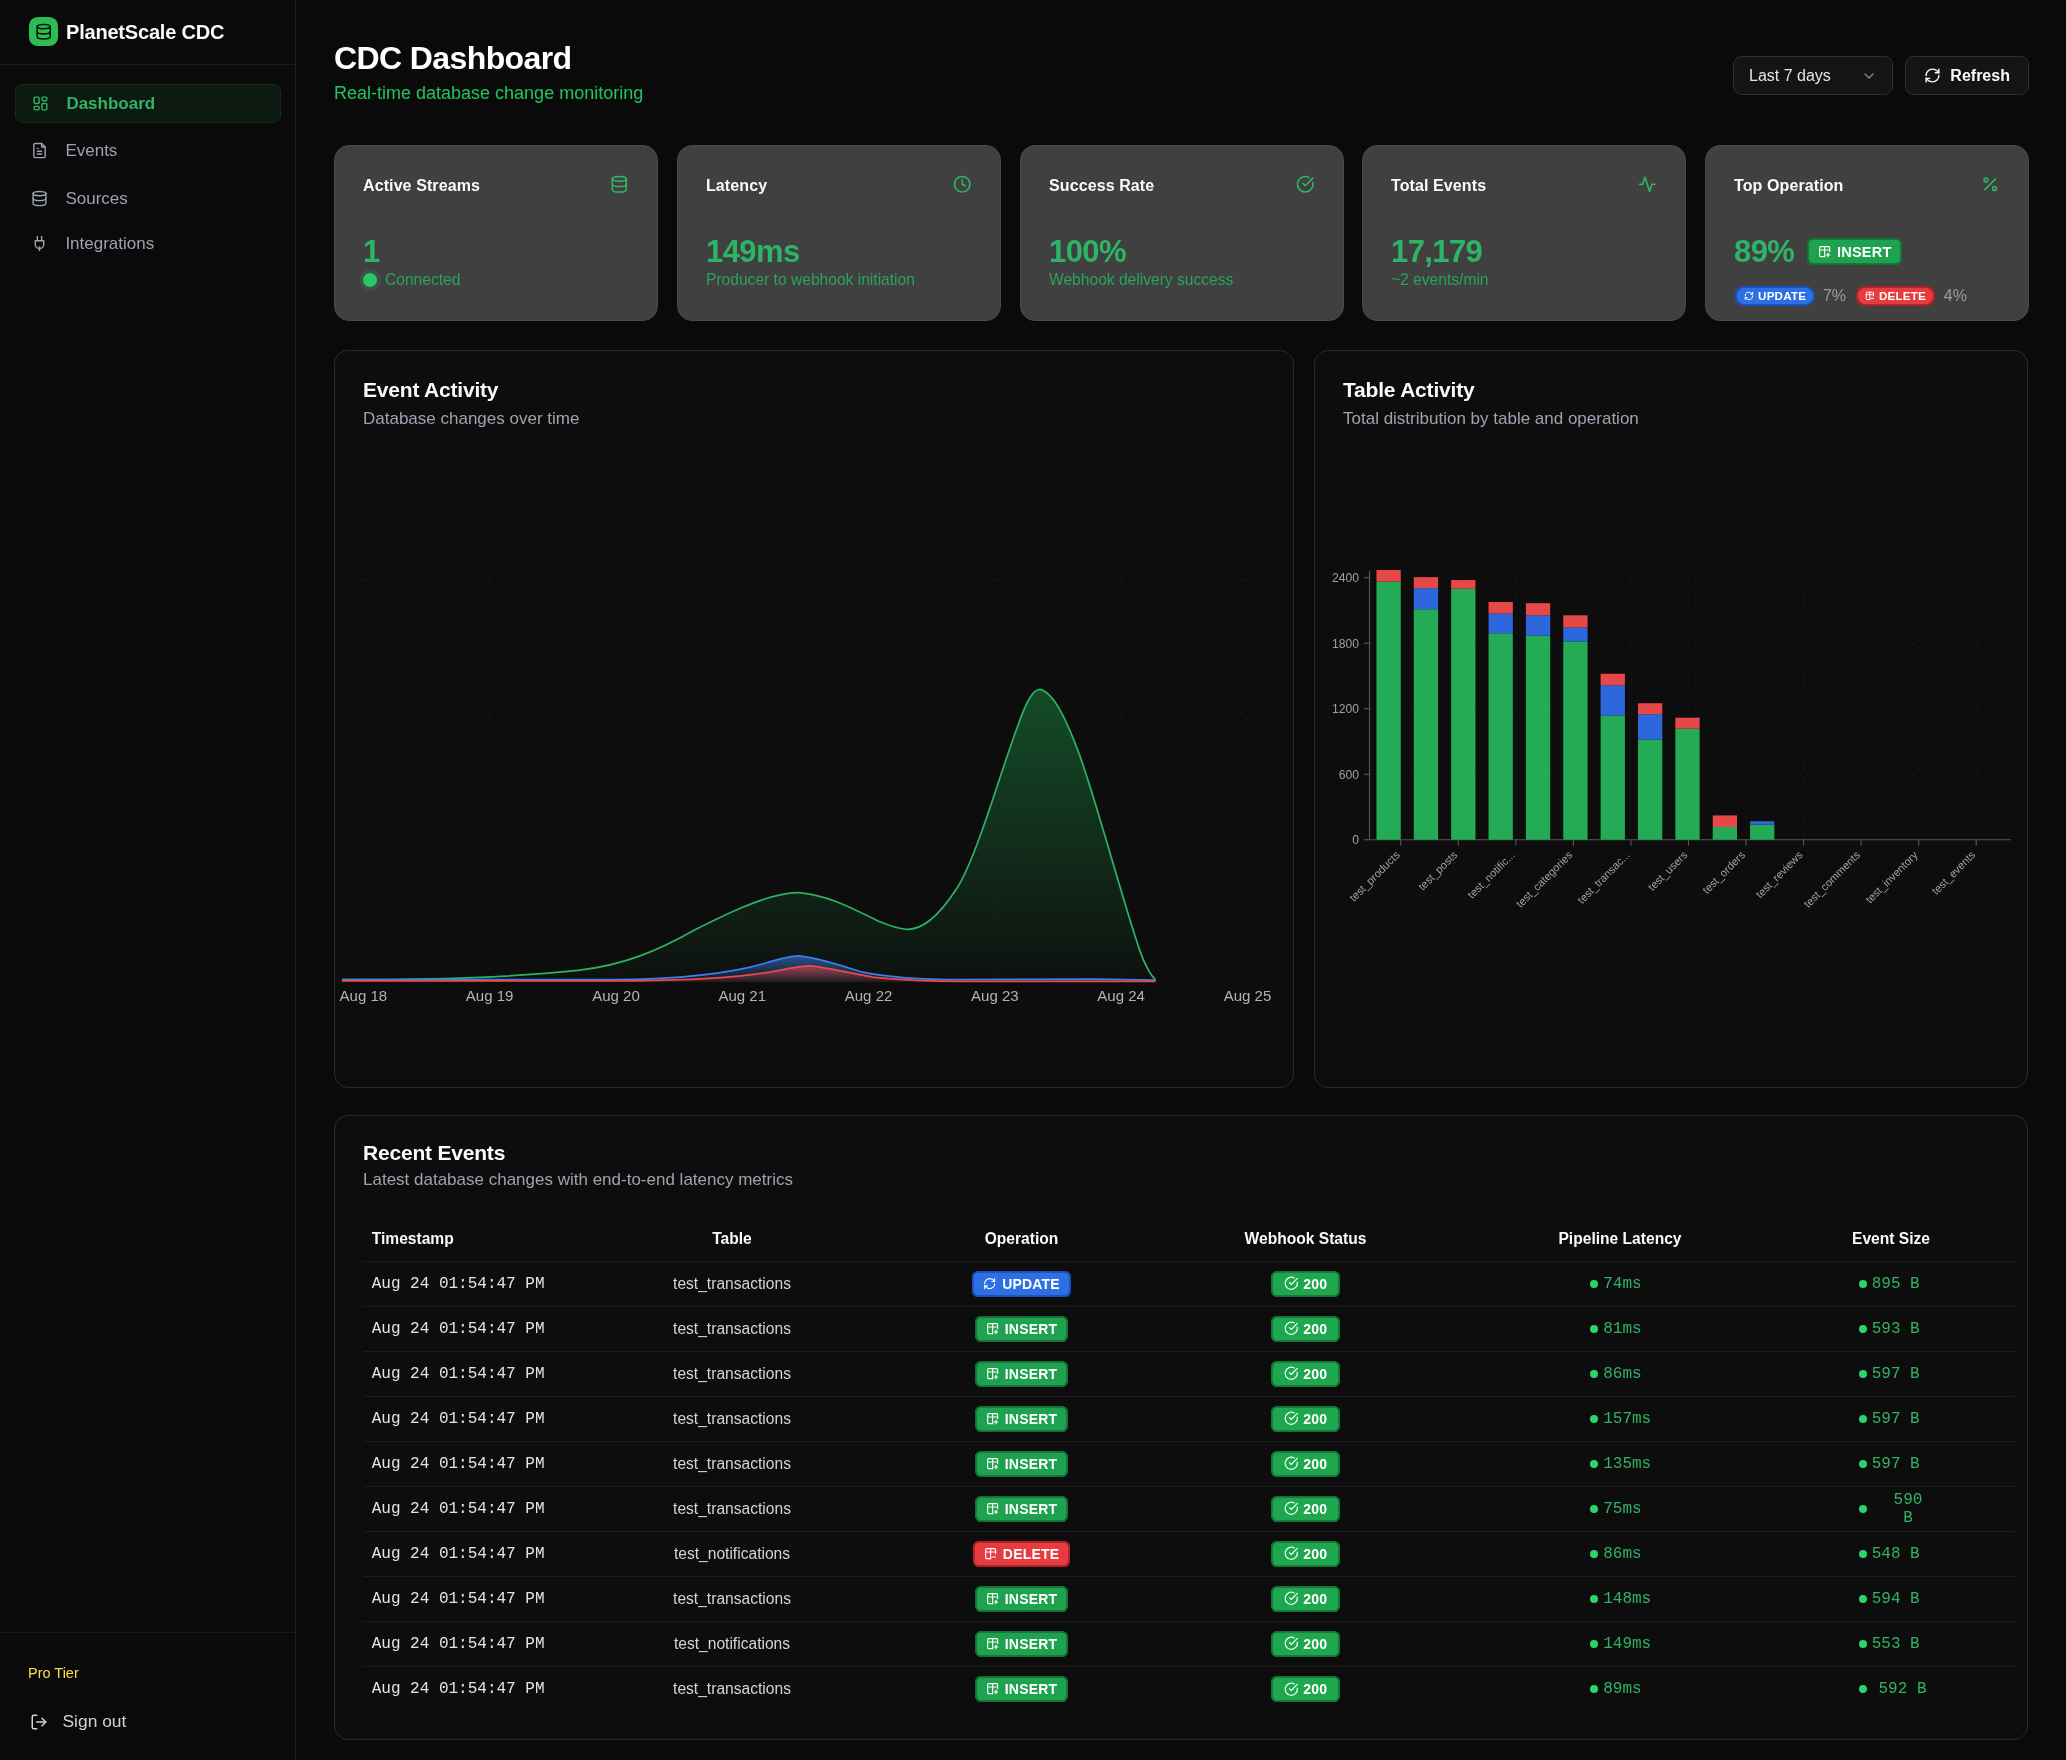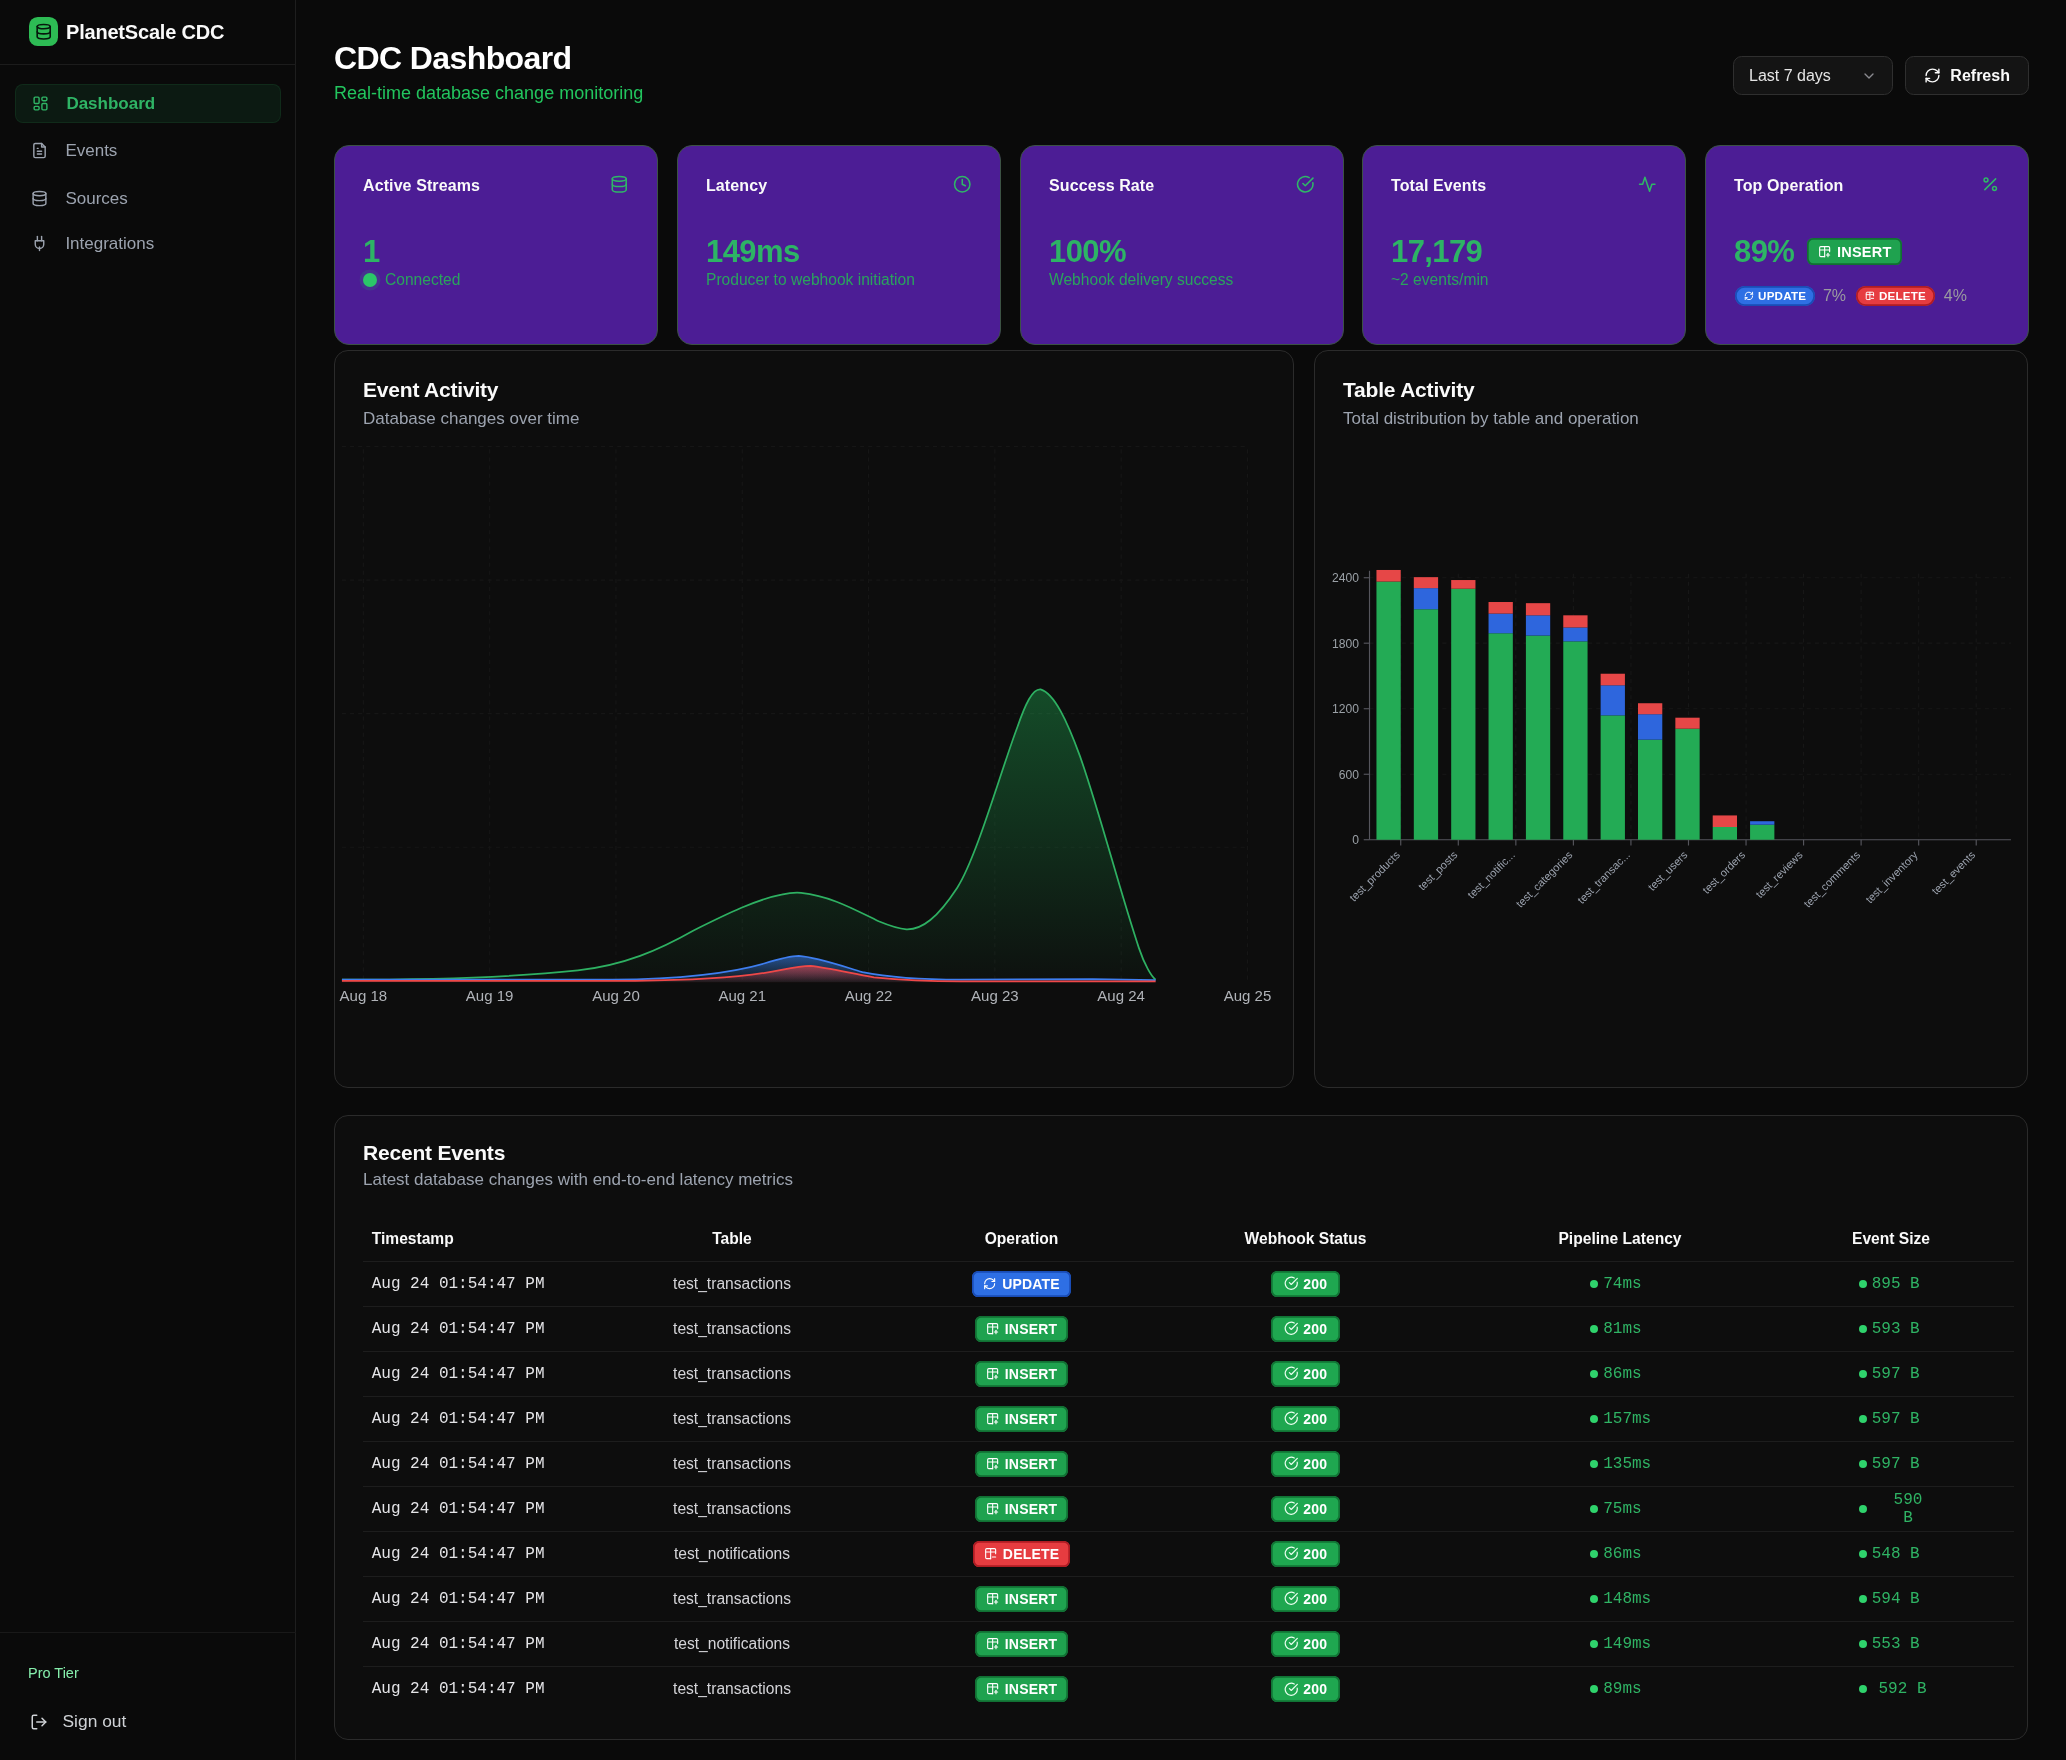--- a/index.html
+++ b/index.html
@@ -1,19 +1,19 @@
 <!DOCTYPE html>
 <html style="font-size:9.3px"><head><meta charset="utf-8"><title>CDC Dashboard</title><style>
 *{margin:0;padding:0;box-sizing:border-box}
 html,body{width:2066px;height:1761px;background:#0a0a0a;overflow:hidden;
   font-family:"Liberation Sans",sans-serif;-webkit-font-smoothing:antialiased}
 .abs{position:absolute}
 .mono{font-family:"Liberation Mono",monospace}
 .card{position:absolute;background:#0d0d0d;border:1.2px solid #2b2b2b;border-radius:14px}
-.scard{position:absolute;background:#4c1d95;border:1.2px solid #3c5244;border-radius:15px;width:324px;height:200px;top:145px}
+.scard{position:absolute;background:#404040;border:1.2px solid #3c5244;border-radius:15px;width:324px;height:176px;top:145px}
 .sc-title{position:absolute;left:28px;top:31px;font-size:16px;font-weight:700;color:#fafafa;letter-spacing:0.1px}
 .sc-icon{position:absolute;right:29px;top:29px;color:#2fb767}
 .sc-value{position:absolute;left:28px;top:88px;font-size:31px;font-weight:700;color:#2db465;letter-spacing:-0.6px}
 .sc-sub{position:absolute;left:28px;top:125px;font-size:15.6px;color:#2aa35d;display:flex;align-items:center;gap:7px}
 .ctitle{position:absolute;left:28px;top:27px;font-size:21px;font-weight:700;color:#fafafa;letter-spacing:-0.2px}
 .csub{position:absolute;left:28px;top:58px;font-size:17px;color:#9ca3af}
 .badge{display:inline-flex;align-items:center;justify-content:center;gap:5.8px;height:26px;
   border-radius:6.4px;padding:0 11px;font-size:14px;font-weight:700;color:#fff;letter-spacing:0.2px}
 .b-ins{background:#1fa24f;box-shadow:0 0 0 1.7px rgba(16,105,48,.9) inset}
 .b-upd{background:#2e6fe4;box-shadow:0 0 0 1.7px rgba(23,72,176,.9) inset}
@@ -65,21 +65,21 @@
       </span>Sources</div>
 <div class="navitem" style="top:224px"><span class="nic">
         <svg class="" width="17" height="17" viewBox="0 0 24 24" fill="none" stroke="currentColor" stroke-width="2" stroke-linecap="round" stroke-linejoin="round">
           <path d="M12 22v-5"></path>
           <path d="M9 8V2"></path>
           <path d="M15 8V2"></path>
           <path d="M18 8H6v5a6 6 0 0 0 12 0Z" transform="scale(1,1)"></path>
         </svg>
       </span>Integrations</div>
 <div class="abs" style="left:0;top:1632px;width:296px;height:1.2px;background:#191919"></div>
-<div class="abs" style="left:28px;top:1665px;font-size:14.5px;color:#86efac">Pro Tier</div>
+<div class="abs" style="left:28px;top:1665px;font-size:14.5px;color:#fde047">Pro Tier</div>
 <div class="abs" style="left:29.5px;top:1711px;display:flex;align-items:center;gap:15px;color:#cfd2d6;font-size:17.4px;font-weight:500"><svg class="" width="18" height="18" viewBox="0 0 24 24" fill="none" stroke="#cfd2d6" stroke-width="2" stroke-linecap="round" stroke-linejoin="round">
         <path d="M9 21H5a2 2 0 0 1-2-2V5a2 2 0 0 1 2-2h4"></path>
         <path d="M16 17l5-5-5-5"></path>
         <path d="M21 12H9"></path>
       </svg>Sign out</div>
 </div>
 <div class="abs" style="left:334px;top:40px;font-size:32px;font-weight:700;color:#ffffff;letter-spacing:-0.6px">CDC Dashboard</div>
 <div class="abs" style="left:334px;top:83px;font-size:18px;color:#22c55e">Real-time database change monitoring</div>
 <div class="abs" style="left:1733px;top:56px;width:160px;height:39px;background:#141414;border:1.2px solid #2f2f2f;border-radius:8.7px;display:flex;align-items:center;padding:0 15px;justify-content:space-between;color:#e5e5e5;font-size:16px">
     <span>Last 7 days</span>

